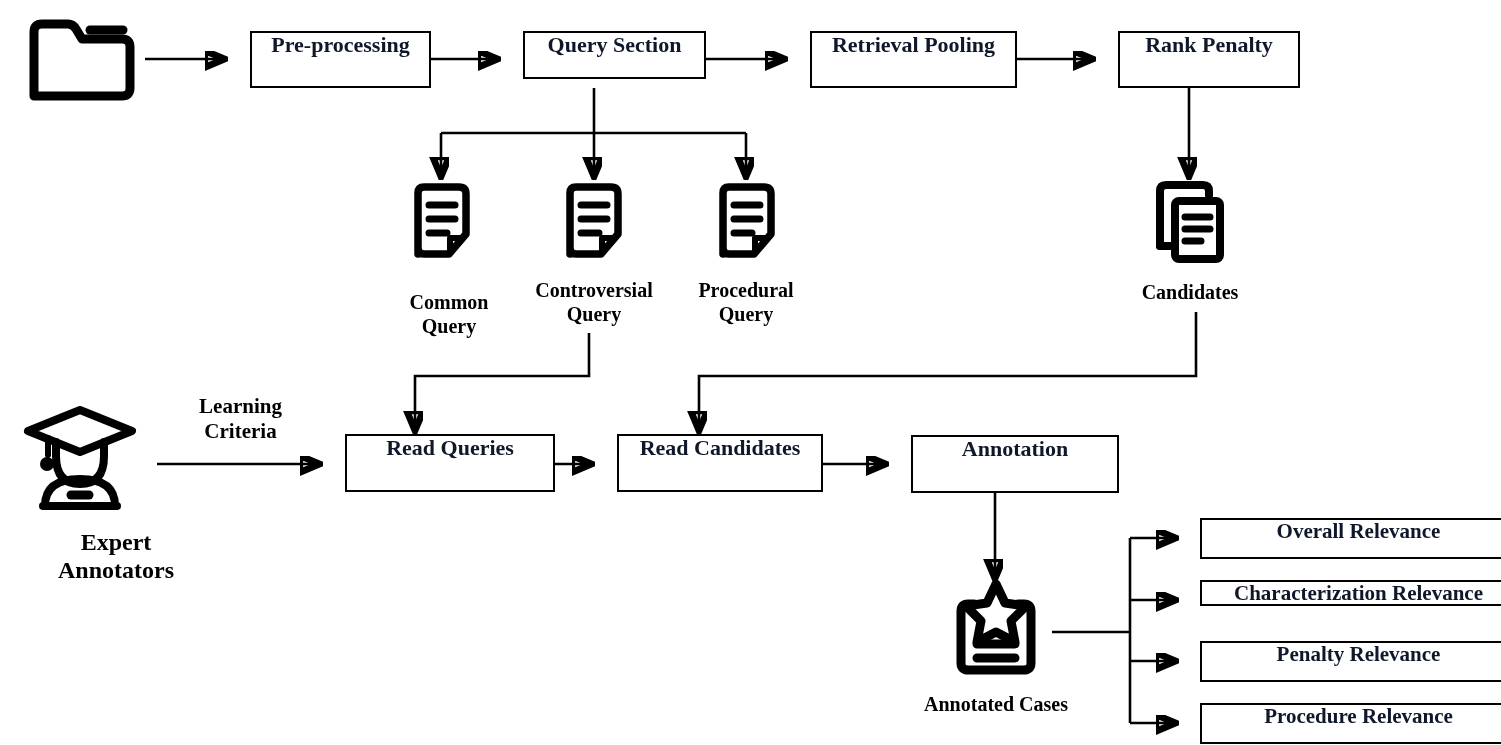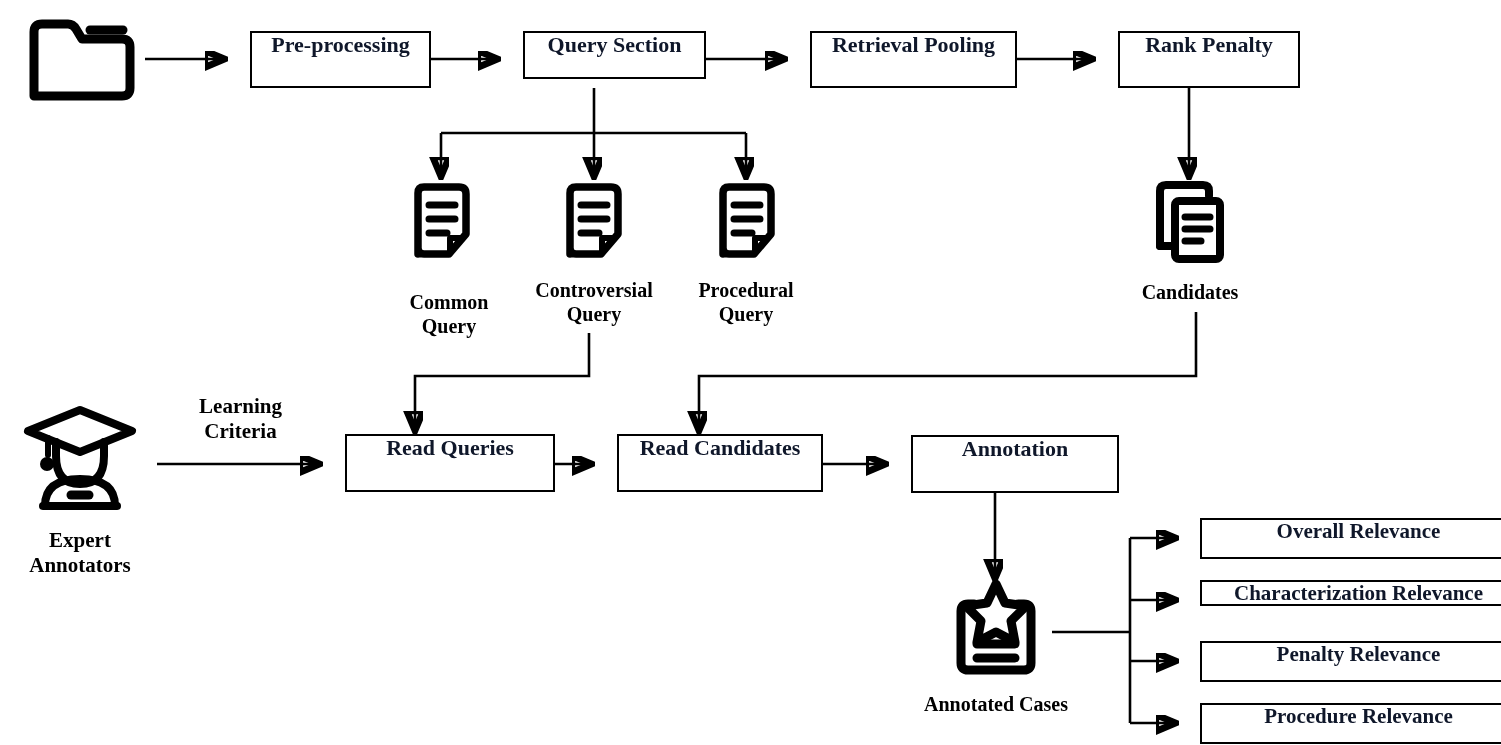--- a/index.html
+++ b/index.html
@@ -165,21 +165,21 @@
     <svg viewBox="0 0 120 112" width="120" height="112">
       <path d="M60,10 L112,31 L60,52 L8,31 Z" fill="none" stroke="#000" stroke-width="8" stroke-linejoin="round"></path>
       <path d="M28,38 L28,55" fill="none" stroke="#000" stroke-width="6" stroke-linecap="round"></path>
       <circle cx="27" cy="64" r="7" fill="#000"></circle>
       <path d="M36,42 L36,56 Q36,84 60,84 Q84,84 84,56 L84,42" fill="none" stroke="#000" stroke-width="8" stroke-linejoin="round" stroke-linecap="round"></path>
       <path d="M25,106 Q25,79 60,79 Q95,79 95,106" fill="none" stroke="#000" stroke-width="8" stroke-linejoin="round" stroke-linecap="round"></path>
       <path d="M23,106 L97,106" fill="none" stroke="#000" stroke-width="8" stroke-linecap="round"></path>
       <path d="M51,95 L69,95" stroke="#000" stroke-width="9" stroke-linecap="round"></path>
     </svg>
   </div>
-  <div class="label" style="left:0px; top:528px; width:160px; font-size:21px;">Expert
+  <div class="label" style="left:0px; top:528px; width:160px; font-size:24px;padding-left:36px;">Expert
 Annotators</div>
 
   <div class="label" style="left:163px; top:394px; width:155px; font-size:21px;">Learning
 Criteria</div>
 
   <div class="box" style="left:325px; top:434px; width:210px; height:58px; font-size:22px;">
     <span>Read Queries</span>
   </div>
   <div class="box" style="left:597px; top:434px; width:206px; height:58px; font-size:22px;">
     <span>Read Candidates</span>

